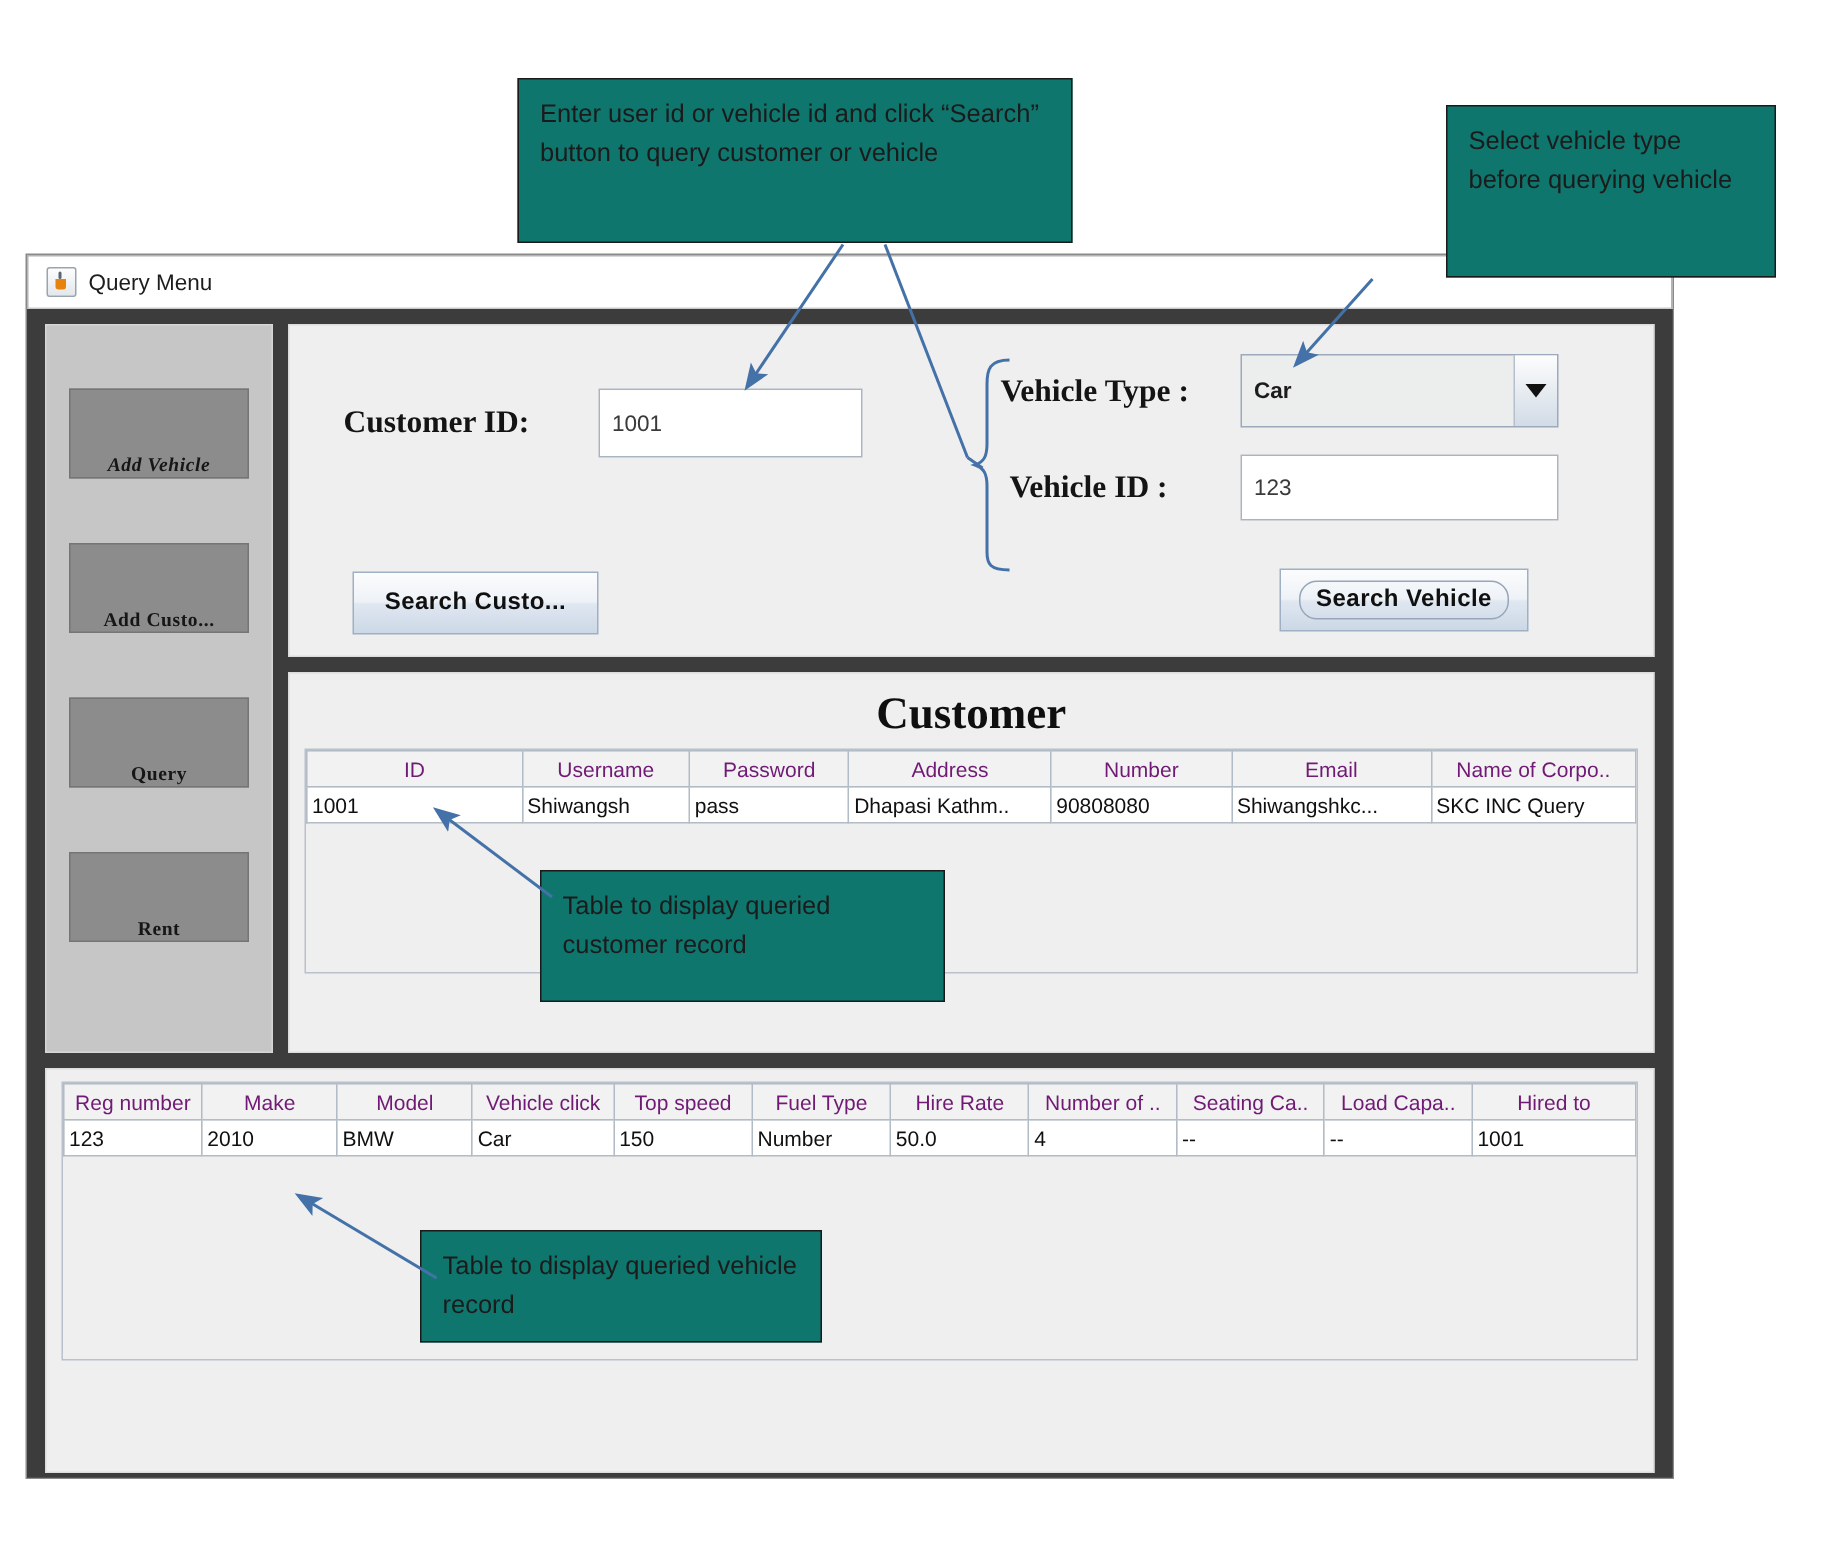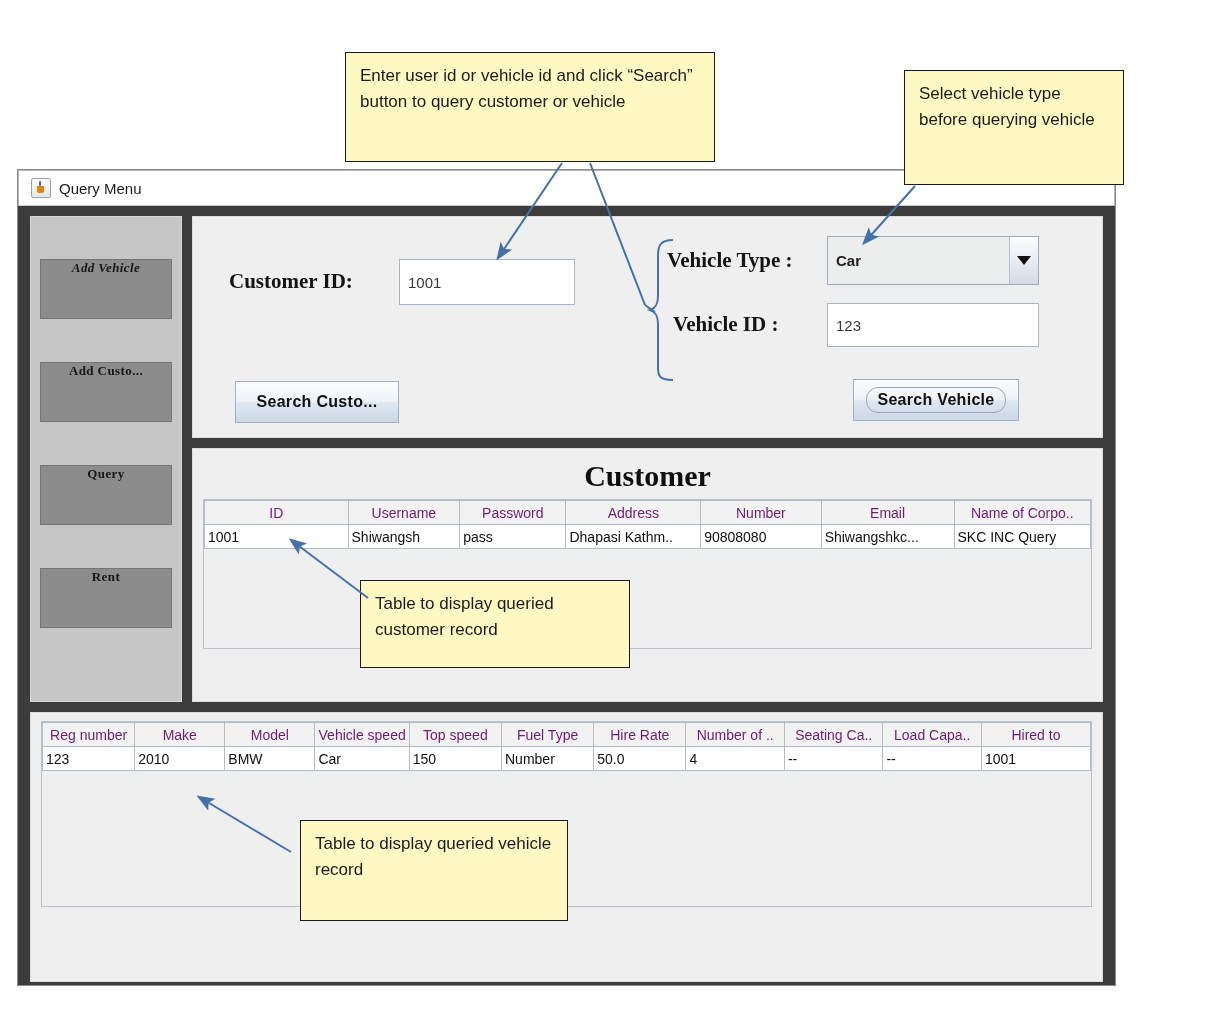--- a/index.html
+++ b/index.html
@@ -11,34 +11,34 @@
     width: 1215px;
     height: 1032px;
     position: relative;
     font-family: "Liberation Sans", sans-serif;
     overflow: hidden;
   }
 
   
   .callout {
     position: absolute;
-    background: #fef9c3;
+    background: #0f766e;
     border: 1.6px solid #1a1a1a;
     box-sizing: border-box;
     font-family: "Liberation Sans", sans-serif;
     color: #1b1b1b;
     font-size: 17px;
     line-height: 1.55;
     padding: 10px 14px;
     z-index: 40;
   }
   #callout-search  { left: 345px; top: 52px;  width: 370px; height: 110px; }
-  #callout-vtype   { left: 904px; top: 70px;  width: 220px; height: 115px; }
+  #callout-vtype   { left: 964px; top: 70px;  width: 220px; height: 115px; }
   #callout-cust    { left: 360px; top: 580px; width: 270px; height: 88px;  }
-  #callout-veh     { left: 280px; top: 820px; width: 268px; height: 101px; margin-left: 20px;  }
+  #callout-veh     { left: 280px; top: 820px; width: 268px; height: 75px;  }
   .callout p { margin: 0; }
 
   
   #connectors {
     position: absolute;
     left: 0; top: 0;
     width: 1215px; height: 1032px;
     z-index: 45;
     pointer-events: none;
   }
@@ -126,27 +126,27 @@
     background: #c6c6c6;
     border: 1px solid #d6d6d6;
     box-sizing: border-box;
     display: flex;
     flex-direction: column;
     align-items: center;
     padding-top: 42px;
     gap: 43px;
   }
   .side-btn {
-    width: 132px;
+    width: 120px;
     height: 60px;
     background: #8c8c8c;
     border: 1px solid #757575;
     box-sizing: border-box;
     display: flex;
-    align-items: flex-start;
+    align-items: flex-end;
     justify-content: center;
     font-family: "Liberation Serif", serif;
     font-weight: bold;
     font-size: 13px;
     color: #161616;
     letter-spacing: 0.4px;
     cursor: pointer;
   }
   .side-btn.italic { font-style: italic; }
 
@@ -436,21 +436,21 @@
               <col style="width:9.4%">
             <col style="width:9.4%">
               <col style="width:9.4%">
               <col style="width:10.4%">
           </colgroup>
           <thead>
             <tr>
               <th>Reg number</th>
               <th>Make</th>
               <th>Model</th>
-              <th>Vehicle speed</th>
+              <th>Vehicle click</th>
               <th>Top speed</th>
               <th>Fuel Type</th>
               <th>Hire Rate</th>
               <th>Number of ..</th>
               <th>Seating Ca..</th>
               <th>Load Capa..</th>
               <th>Hired to</th>
             </tr>
           </thead>
           <tbody>

